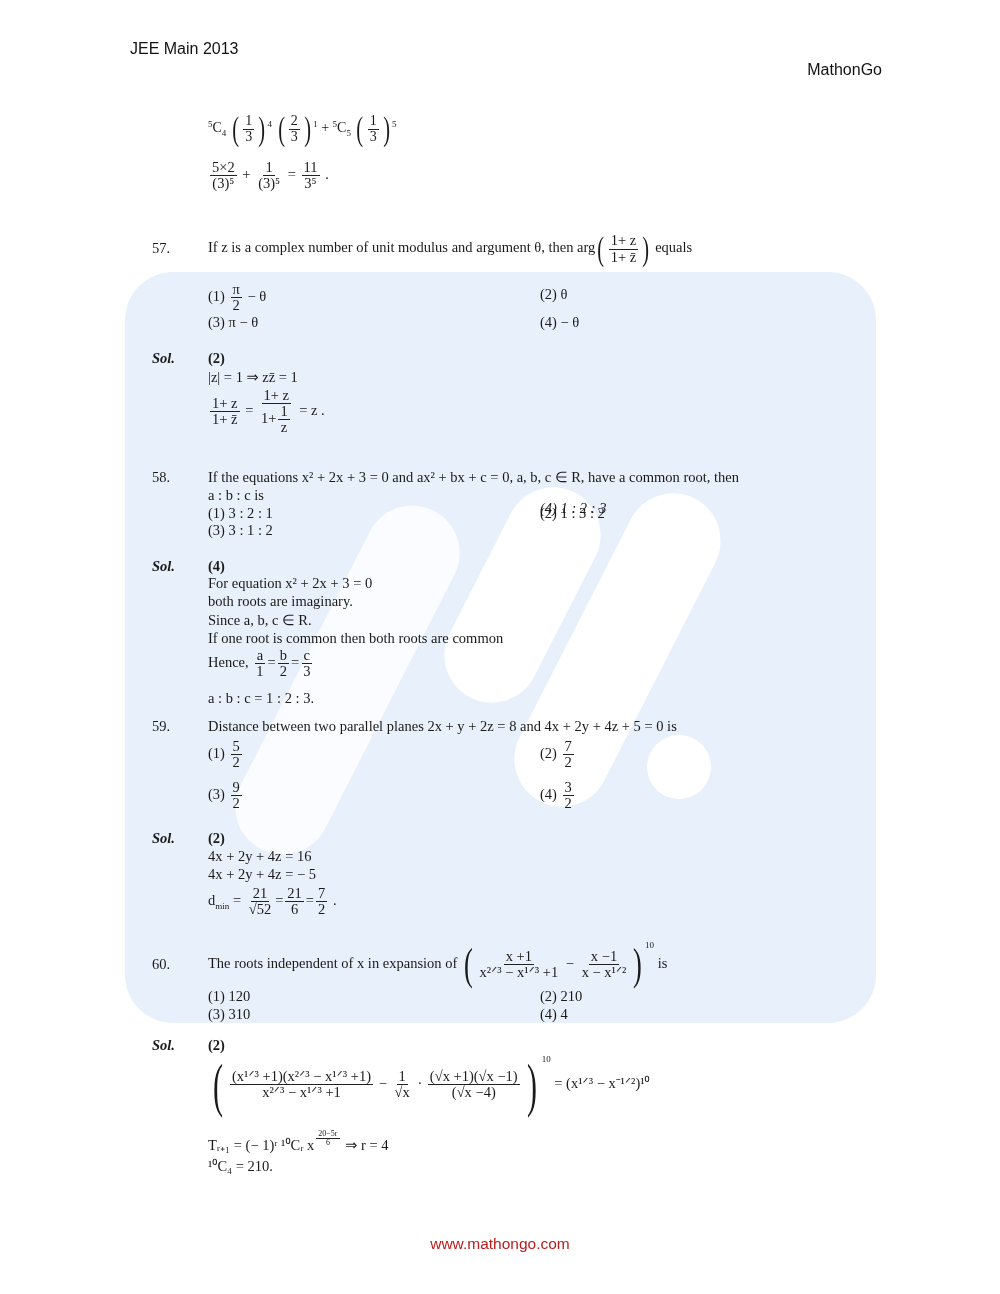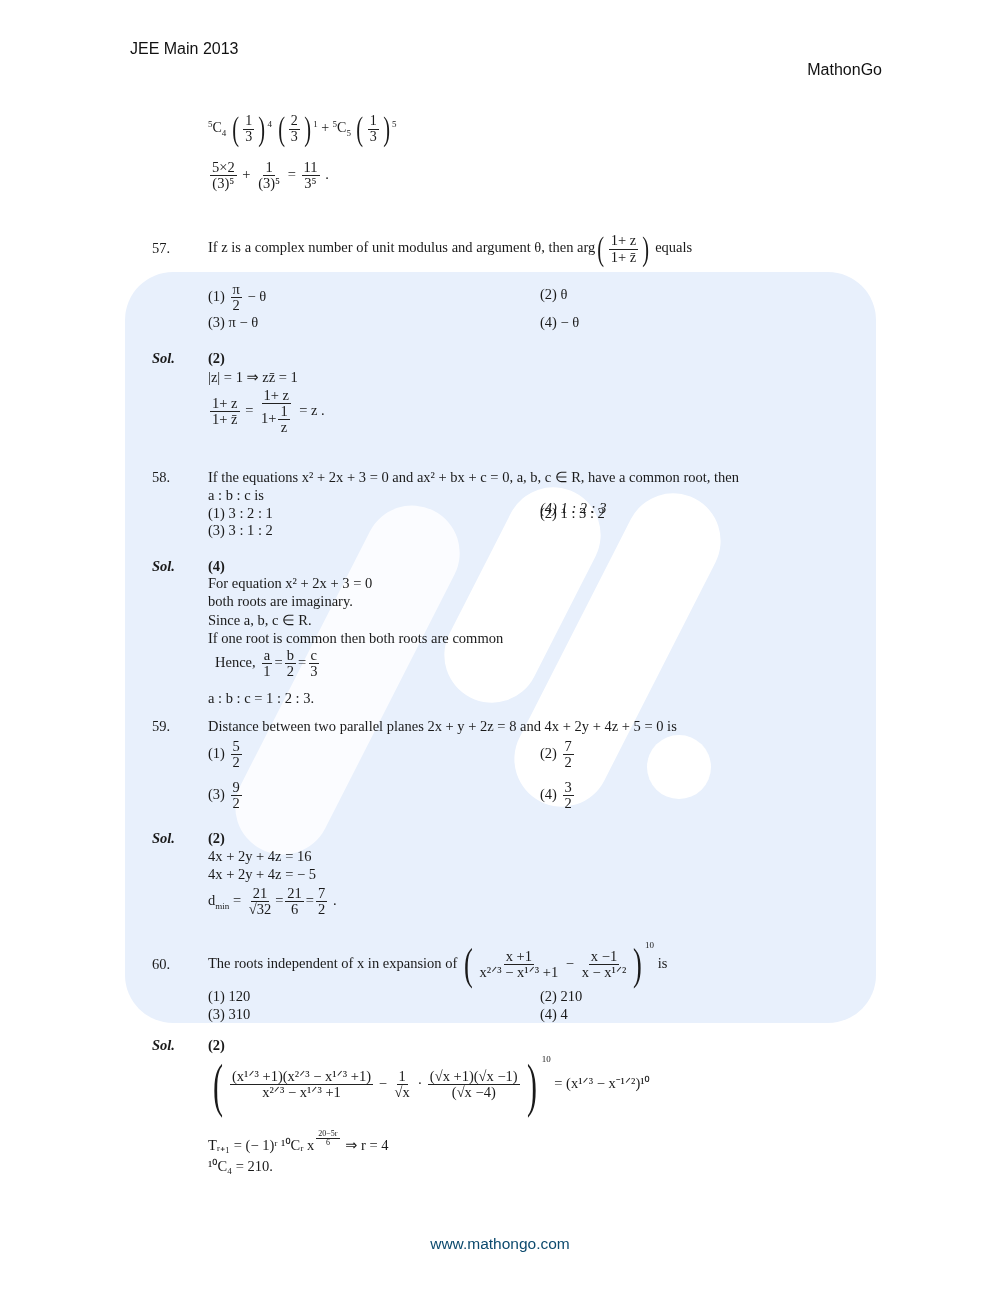--- a/index.html
+++ b/index.html
@@ -2,21 +2,21 @@
 <html><head>
 <meta charset="utf-8">
 <style>
   html, body { margin:0; padding:0; background:#ffffff; }
   body { width:1000px; height:1294px; position:relative; overflow:hidden;
          font-family:"Liberation Serif", serif; color:#1a1a1a; font-size:14.5px; }
   .hdr { position:absolute; top:40px; font-family:"Liberation Sans", sans-serif; font-size:16px; color:#111; }
   .hdr-left { left:130px; }
   .hdr-right { right:118px;margin-top:21px; }
   .footer { position:absolute; top:1235px; left:0; width:1000px; text-align:center;
-            font-family:"Liberation Sans", sans-serif; font-size:15.5px; color:#0c4a6e; }
+            font-family:"Liberation Sans", sans-serif; font-size:15.5px; color:#b91c1c; }
   .panel { position:absolute; left:125px; top:272px; width:751px; height:751px;
            background:#e8f0fc; border-radius:48px; z-index:0; }
   .stripe { position:absolute; background:#ffffff; border-radius:50px; z-index:0; }
   .dot { position:absolute; background:#ffffff; border-radius:50%; z-index:0; }
   .abs { position:absolute; z-index:2; white-space:nowrap; }
   .num { left:152px; }
   .sol { left:152px; font-weight:bold; font-style:italic; }
   .body { left:208px; }
   .opt2 { left:540px; }
   .frac { display:inline-flex; flex-direction:column; align-items:center; vertical-align:middle; margin:0 2px; line-height:1.05; }
@@ -117,21 +117,21 @@
 <div class="abs opt2" style="top:505px;">(2) 1 : 3 : 2</div>
 <div class="abs body" style="top:522px;">(3) 3 : 1 : 2</div>
 <div class="abs opt2" style="top:500px;font-style:italic;">(4) 1 : 2 : 3</div>
 
 <div class="abs sol" style="top:558px;">Sol.</div>
 <div class="abs body bold" style="top:558px;">(4)</div>
 <div class="abs body" style="top:575px;">For equation x² + 2x + 3 = 0</div>
 <div class="abs body" style="top:593px;">both roots are imaginary.</div>
 <div class="abs body" style="top:612px;">Since a, b, c ∈ R.</div>
 <div class="abs body" style="top:630px;">If one root is common then both roots are common</div>
-<div class="abs body" style="top:648px;margin-left:7px;">
+<div class="abs body" style="top:648px;">
   <span>Hence,</span>
   <span class="frac">
       <span class="n">a</span>
       <span class="d">1</span>
     </span>=<span class="frac">
       <span class="n">b</span>
       <span class="d">2</span>
     </span>=<span class="frac">
       <span class="n">c</span>
       <span class="d">3</span>
@@ -159,21 +159,21 @@
     </span></div>
 
 <div class="abs sol" style="top:830px;">Sol.</div>
 <div class="abs body bold" style="top:830px;">(2)</div>
 <div class="abs body" style="top:848px;">4x + 2y + 4z = 16</div>
 <div class="abs body" style="top:866px;">4x + 2y + 4z = − 5</div>
 <div class="abs body" style="top:886px;text-align:center;">
   <span>d</span><sub>min</sub> =
   <span class="frac">
       <span class="n">21</span>
-      <span class="d">√32</span>
+      <span class="d">√52</span>
     </span>=<span class="frac">
       <span class="n">21</span>
       <span class="d">6</span>
     </span>=<span class="frac">
       <span class="n">7</span>
       <span class="d">2</span>
     </span> .
 </div>
 
 <div class="abs num" style="top:956px;">60.</div>

